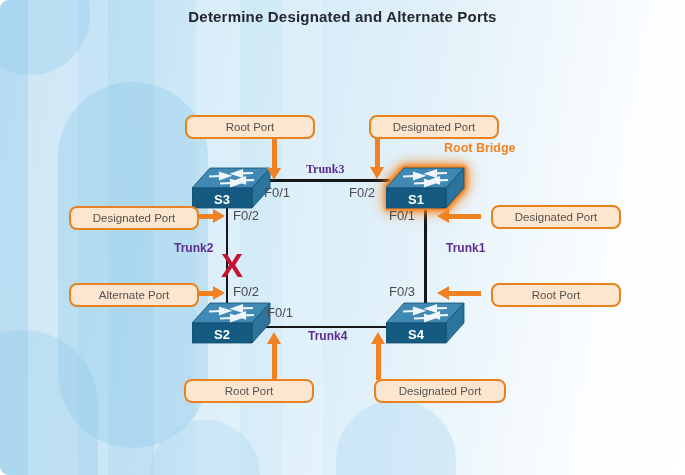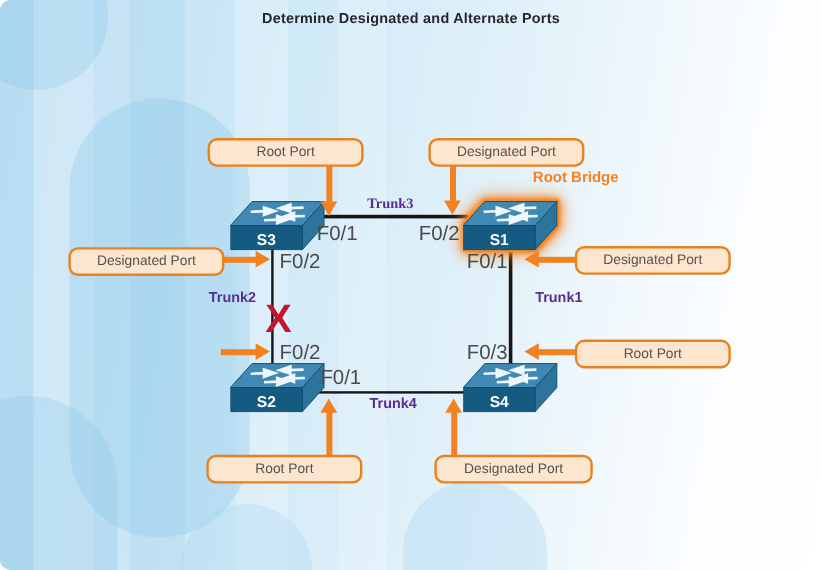--- a/index.html
+++ b/index.html
@@ -4,35 +4,35 @@
 <style>
   html,body{margin:0;padding:0;background:#ffffff;}
   body{width:685px;height:475px;font-family:"Liberation Sans",sans-serif;}
   #stage{position:relative;width:685px;height:475px;overflow:hidden;border-radius:9px;
          background:linear-gradient(100deg,#bfe0f3 0%,#cfe9f7 32%,#e4f2fa 60%,#fbfdff 85%,#ffffff 100%);}
   
   .stripe{position:absolute;top:0;height:475px;pointer-events:none;}
   .blob{position:absolute;pointer-events:none;}
   
   #title{position:absolute;top:8px;left:0;width:100%;text-align:center;
-         font-size:12px;font-weight:bold;color:#26262e;letter-spacing:.2px;}
+         font-size:15px;font-weight:bold;color:#26262e;letter-spacing:.2px;}
   
   .link{position:absolute;background:#161616;z-index:1;}
   
   .switch{position:absolute;z-index:2;}
   .root-glow{filter:drop-shadow(0 0 2px #f5821f) drop-shadow(0 0 4px rgba(245,130,31,.85)) drop-shadow(0 0 7px rgba(245,130,31,.55));}
   
-  .portlbl{position:absolute;font-size:17px;color:#4b4b4b;z-index:3;white-space:nowrap;}
+  .portlbl{position:absolute;font-size:13px;color:#4b4b4b;z-index:3;white-space:nowrap;}
   .trunklbl{position:absolute;font-size:12px;font-weight:bold;color:#5c2d91;z-index:3;white-space:nowrap;}
   #root-bridge{position:absolute;left:404px;top:141px;font-size:12.5px;font-weight:bold;color:#f5821f;z-index:4;white-space:nowrap;margin-left:40px;}
   #blocked-x{position:absolute;left:221px;top:249px;font-size:33px;font-weight:bold;color:#c41431;z-index:3;line-height:1;}
   
   .callout{position:absolute;width:126px;height:20px;line-height:20px;text-align:center;
            background:#fce6cf;border:2.5px solid #e8821e;border-radius:8px;
-           font-size:11.5px;color:#57524c;z-index:5;white-space:nowrap;}
+           font-size:11.5px;color:#57524c;z-index:5;white-space:nowrap;margin-left:12px;}
   
   .shaft{position:absolute;background:#f28121;z-index:4;}
   .head{position:absolute;width:0;height:0;z-index:4;}
   .head-down{border-left:7px solid transparent;border-right:7px solid transparent;border-top:12px solid #f28121;}
   .head-up{border-left:7px solid transparent;border-right:7px solid transparent;border-bottom:12px solid #f28121;}
   .head-right{border-top:7px solid transparent;border-bottom:7px solid transparent;border-left:12px solid #f28121;}
   .head-left{border-top:7px solid transparent;border-bottom:7px solid transparent;border-right:12px solid #f28121;}
 </style>
 </head>
 <body>
@@ -141,20 +141,21 @@
   <div class="portlbl" style="left:349px;top:185px;">F0/2</div>
   <div class="portlbl" style="left:233px;top:208px;">F0/2</div>
   <div class="portlbl" style="left:389px;top:208px;">F0/1</div>
   <div class="portlbl" style="left:233px;top:284px;">F0/2</div>
   <div class="portlbl" style="left:389px;top:284px;">F0/3</div>
   <div class="portlbl" style="left:267px;top:305px;">F0/1</div>
 
   <div class="callout" style="left:173px;top:115px;">Root Port</div>
   <div class="callout" style="left:357px;top:115px;">Designated Port</div>
   <div class="callout" style="left:57px;top:206px;">Designated Port</div>
+  <div class="callout" style="left:57px;top:283px;">Alternate Port</div>
   <div class="callout" style="left:479px;top:205px;">Designated Port</div>
   <div class="callout" style="left:479px;top:283px;">Root Port</div>
   <div class="callout" style="left:172px;top:379px;">Root Port</div>
   <div class="callout" style="left:362px;top:379px;width:128px;">Designated Port</div>
 
   <div class="shaft" style="left:272px;top:136px;width:5px;height:33px;"></div>
   <div class="head head-down" style="left:267px;top:168px;"></div>
 
   <div class="shaft" style="left:375px;top:136px;width:5px;height:32px;"></div>
   <div class="head head-down" style="left:370px;top:167px;"></div>

